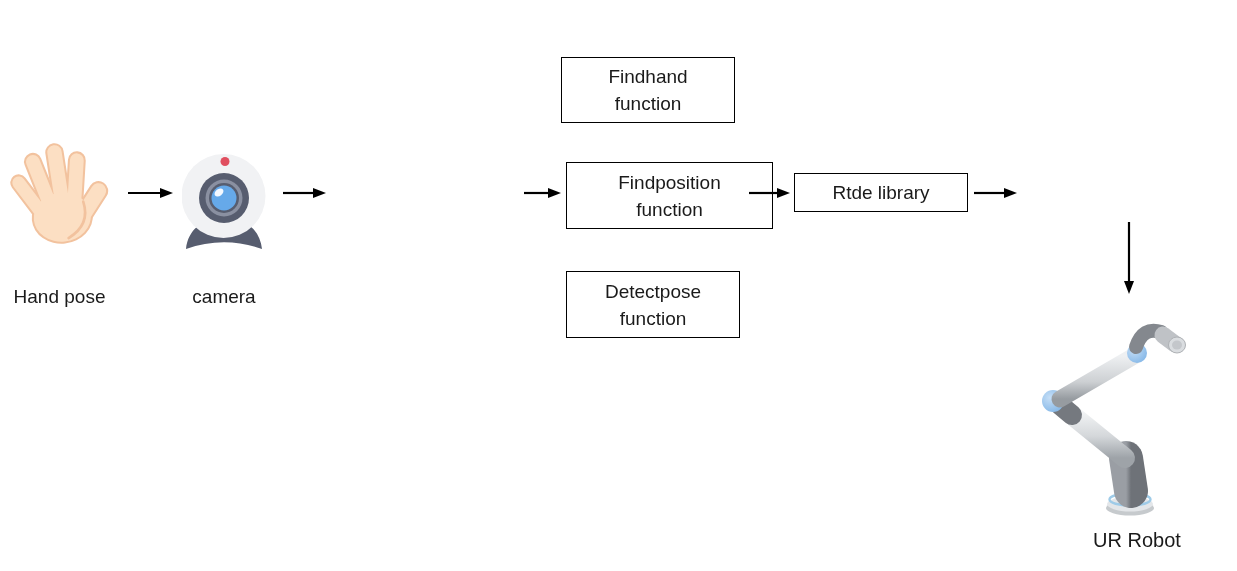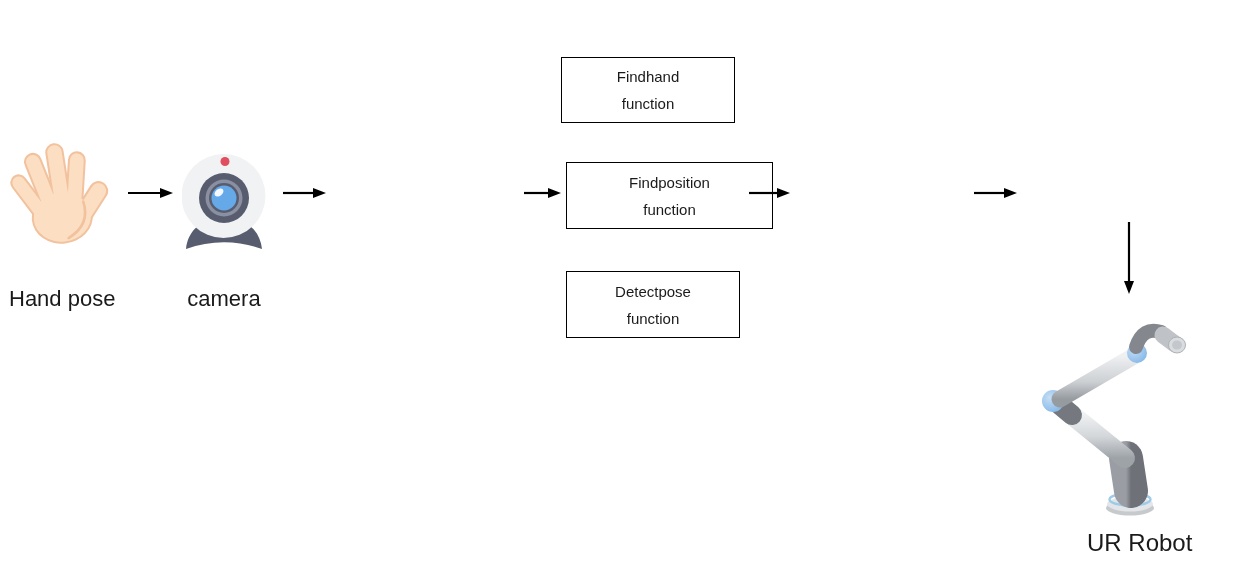--- a/index.html
+++ b/index.html
@@ -13,28 +13,28 @@
   }
   .box{
     position:absolute;
     background:#ffffff;
     border:1.5px solid #000000;
     display:flex;
     flex-direction:column;
     align-items:center;
     justify-content:center;
     text-align:center;
-    font-size:15px;
+    font-size:19px;
     line-height:27px;
     box-sizing:border-box;
   }
   .caption{
     position:absolute;
     text-align:center;
-    font-size:22px;
+    font-size:19px;
     white-space:nowrap;
   }
   .arrow{position:absolute;}
   .arrow line{stroke:#000;stroke-width:2.2;}
   .arrow polygon{fill:#000;}
   .icon{position:absolute;}
 </style>
 </head>
 <body>
 
@@ -104,20 +104,23 @@
   <div class="box" style="left:566px;top:271px;width:174px;height:67px">
     <span>Detectpose</span>
     <span>function</span>
   </div>
 
   <svg class="arrow" style="left:749px;top:186px" width="41" height="14">
     <line x1="0" y1="7" x2="29" y2="7"></line>
       <polygon points="28,2 41,7 28,12"></polygon>
   </svg>
 
+  <div class="box" style="left:794px;top:173px;width:174px;height:39px">
+    <span>Rtde library</span>
+  </div>
 
   <svg class="arrow" style="left:974px;top:186px" width="43" height="14">
     <line x1="0" y1="7" x2="31" y2="7"></line>
       <polygon points="30,2 43,7 30,12"></polygon>
   </svg>
 
 
   <svg class="arrow" style="left:1122px;top:222px" width="14" height="72">
     <line x1="7" y1="0" x2="7" y2="60"></line>
       <polygon points="2,59 12,59 7,72"></polygon>
@@ -160,15 +163,15 @@
     <line x1="30" y1="84" x2="104" y2="41" stroke="url(#silver2)" stroke-width="17" stroke-linecap="round"></line>
 
     <circle cx="107" cy="38" r="10" fill="url(#bluejoint)"></circle>
 
     <path d="M 106 32 Q 113 11 131 17" stroke="#84888e" stroke-width="14" fill="none" stroke-linecap="round"></path>
 
     <line x1="133" y1="20" x2="145" y2="29" stroke="#bfc2c6" stroke-width="17" stroke-linecap="round"></line>
     <ellipse cx="147" cy="30" rx="8.5" ry="8" fill="#dadde0" stroke="#aeb1b5" stroke-width="1"></ellipse>
     <ellipse cx="147" cy="30" rx="5" ry="4.5" fill="#c4c7cb"></ellipse>
   </svg>
-  <div class="caption" style="left:1087px;top:529px;width:100px;font-size:24px">UR Robot</div>
+  <div class="caption" style="left:1087px;top:529px;width:100px;font-size:20px">UR Robot</div>
 
 </div>
 
 </body></html>

